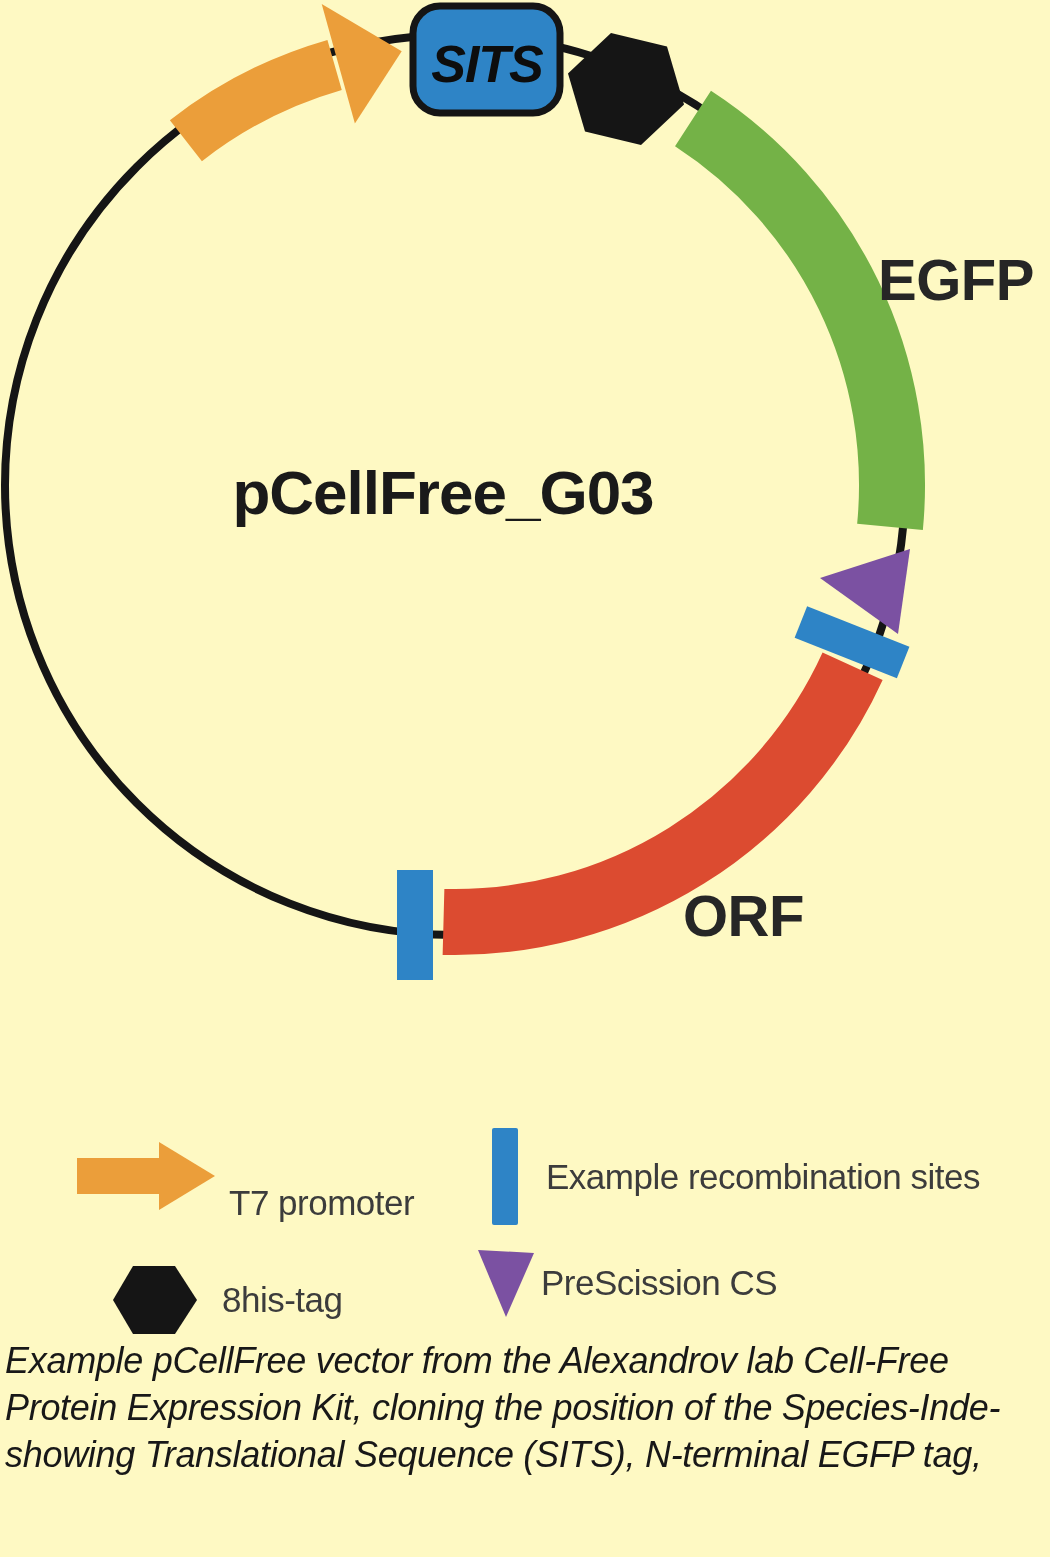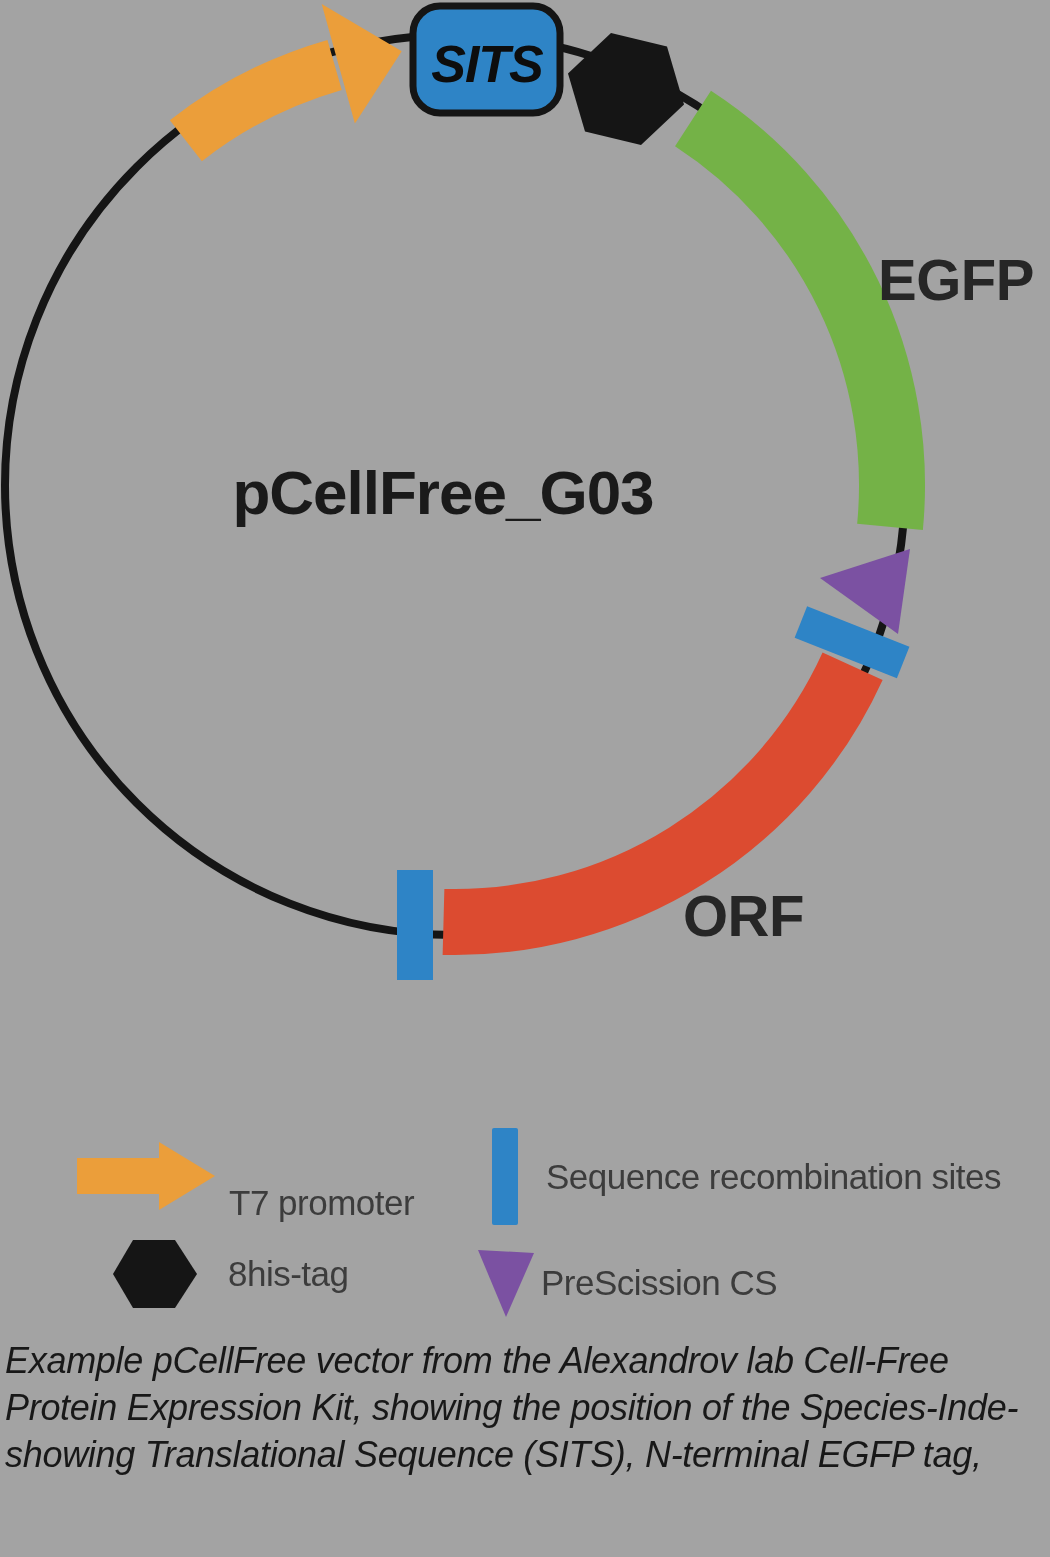--- a/index.html
+++ b/index.html
@@ -1,17 +1,17 @@
 <!DOCTYPE html>
 <html><head>
 <meta charset="utf-8">
 <style>
   html,body { margin:0; padding:0; background:#ffffff; }
   #page {
-    position:relative; width:1050px; height:1557px; background:#a3a3a3;
+    position:relative; width:1050px; height:1557px; background:#fef9c3;
     font-family:"Liberation Sans", sans-serif; overflow:hidden;
   }
   svg { display:block; }
   #plasmid-svg { position:absolute; left:0; top:0; }
 
   .plasmid-name {
     font-family:"Liberation Sans", sans-serif;
     font-weight:700; font-size:62px; fill:#1a1a1a; text-anchor:middle;
     letter-spacing:-1px;
   }
@@ -76,38 +76,38 @@
         <rect x="0" y="29" width="86" height="36" fill="#EB9E3A"></rect>
         <polygon points="82,13 82,81 138,47" fill="#EB9E3A"></polygon>
       </svg>
       <span class="legend-label">T7 promoter</span>
     </div>
 
     <div class="legend-item" style="left:492px; top:1128px; height:97px; column-gap:28px;">
       <svg width="26" height="97" viewBox="0 0 26 97">
         <rect x="0" y="0" width="26" height="97" rx="2" fill="#2E84C6"></rect>
       </svg>
-      <span class="legend-label">Sequence recombination sites</span>
+      <span class="legend-label">Example recombination sites</span>
     </div>
 
-    <div class="legend-item" style="left:111px; top:1238px; height:72px; column-gap:29px;">
+    <div class="legend-item" style="left:111px; top:1264px; height:72px; column-gap:23px;">
       <svg width="88" height="72" viewBox="0 0 88 72">
         <polygon points="2,36 22,2 64,2 86,36 64,70 22,70" fill="#151515"></polygon>
       </svg>
       <span class="legend-label">8his-tag</span>
     </div>
 
     <div class="legend-item" style="left:477px; top:1248px; height:70px; column-gap:6px;">
       <svg width="58" height="70" viewBox="0 0 58 70">
         <polygon points="1,2 57,5 29,69" fill="#7B51A2"></polygon>
       </svg>
       <span class="legend-label">PreScission CS</span>
     </div>
 
   </div>
 
   <div class="caption">
     <div class="caption-line">Example pCellFree vector from the Alexandrov lab Cell-Free</div>
-    <div class="caption-line">Protein Expression Kit, showing the position of the Species-Inde-</div>
+    <div class="caption-line">Protein Expression Kit, cloning the position of the Species-Inde-</div>
     <div class="caption-line">showing Translational Sequence (SITS), N-terminal EGFP tag,</div>
   </div>
 
 </div>
 
 </body></html>

